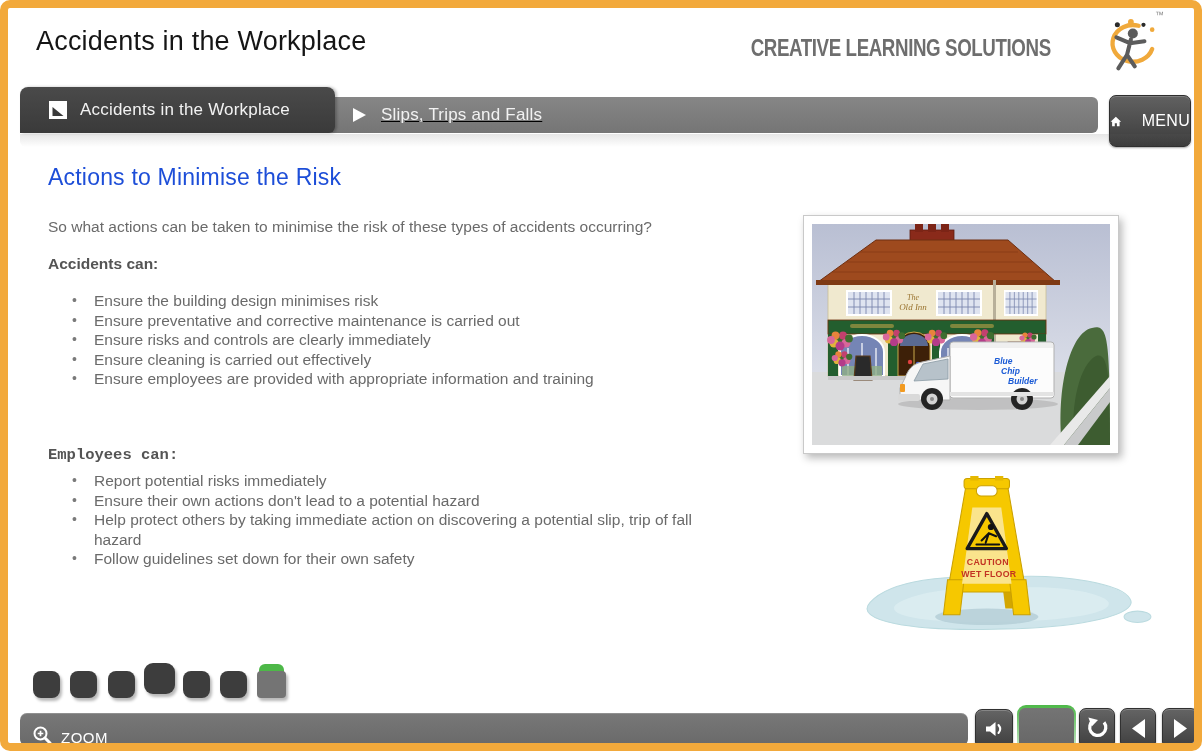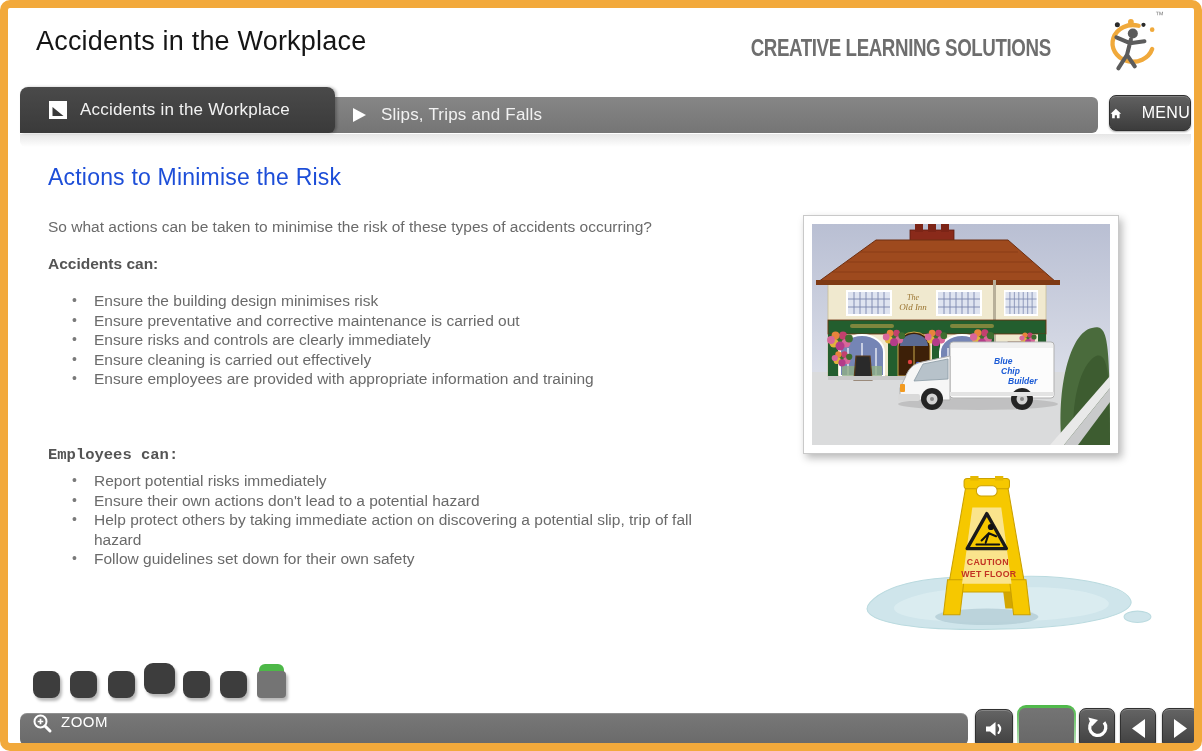--- a/index.html
+++ b/index.html
@@ -23,33 +23,33 @@
     font-size:24px; font-weight:bold; color:#6e6e6e; letter-spacing:-.5px;
     transform:scaleX(.78); transform-origin:right center; white-space:nowrap;
   }
   .logo-mark { width:60px; height:58px; margin-left:2px; }
   .logo-tm { position:absolute; right:30px; top:2px; font-size:9px; color:#8a8a8a; }
 
   
   .lesson-bar {
     position:absolute; left:12px; top:89px; width:1078px; height:36px;
     background:linear-gradient(#868686,#757575); border-radius:6px;
-    display:flex; align-items:center;
+    display:flex; align-items:center;text-decoration:underline;
   }
   .lesson-bar .play { margin-left:333px; width:13px; height:14px; }
   .lesson-label { color:#f2f2f2; font-size:17px; margin-left:15px; letter-spacing:.2px; }
   .course-tab {
     position:absolute; left:12px; top:79px; width:315px; height:46px;
     background:linear-gradient(#4a4a4a,#3a3a3a); border-radius:8px 8px 6px 0;
     display:flex; align-items:center; box-shadow:2px 0 3px rgba(0,0,0,.25);
   }
   .course-tab svg { margin-left:28px; }
   .course-tab-label { color:#f2f2f2; font-size:17px; margin-left:12px; letter-spacing:.2px; }
   .menu-btn {
-    position:absolute; left:1101px; top:87px; width:82px; height:36px;
+    position:absolute; left:1101px; top:87px; width:82px; height:52px;
     background:linear-gradient(#616161,#3c3c3c); border:1px solid #2f2f2f; border-radius:7px;
     display:flex; align-items:center; justify-content:center; gap:20px; cursor:pointer;
     box-shadow:0 1px 2px rgba(0,0,0,.35), inset 0 1px 0 rgba(255,255,255,.2);
   }
   .menu-label { color:#fff; font-size:16px; letter-spacing:.3px; }
   .nav-reflection {
     position:absolute; left:12px; top:126px; width:1171px; height:13px;
     background:linear-gradient(rgba(90,90,90,.28), rgba(90,90,90,0));
     border-radius:0 0 6px 6px; opacity:.55;
   }
@@ -84,21 +84,21 @@
     background:#3d3d3d; border-radius:8px; cursor:pointer;
     box-shadow:2px 3px 3px rgba(0,0,0,.28);
   }
   .dot[data-state="current"] { width:31px; height:31px; top:655px; border-radius:9px; }
   .dot[data-state="end"] { background:#747474; border-radius:4px; width:29px; }
   .dot-glow { position:absolute; top:656px; width:25px; height:14px; background:#4db848; border-radius:6px; }
 
   .zoom-bar {
     position:absolute; left:12px; top:705px; width:948px; height:33px;
     background:linear-gradient(#787878,#696969); border-radius:7px;
-    display:flex; align-items:flex-start; cursor:pointer;
+    display:flex; align-items:flex-end; cursor:pointer;
     box-shadow:inset 0 1px 0 rgba(255,255,255,.18);
   }
   .zoom-bar svg { margin-left:12px; }
   .zoom-label { color:#fff; font-size:15px; margin-left:8px; letter-spacing:.5px; }
 
   .ctl {
     position:absolute; background:linear-gradient(#646464,#3e3e3e);
     border:1px solid #313131; border-radius:7px; cursor:pointer;
     display:flex; align-items:center; justify-content:center;
     box-shadow:0 1px 2px rgba(0,0,0,.4), inset 0 1px 0 rgba(255,255,255,.22);

